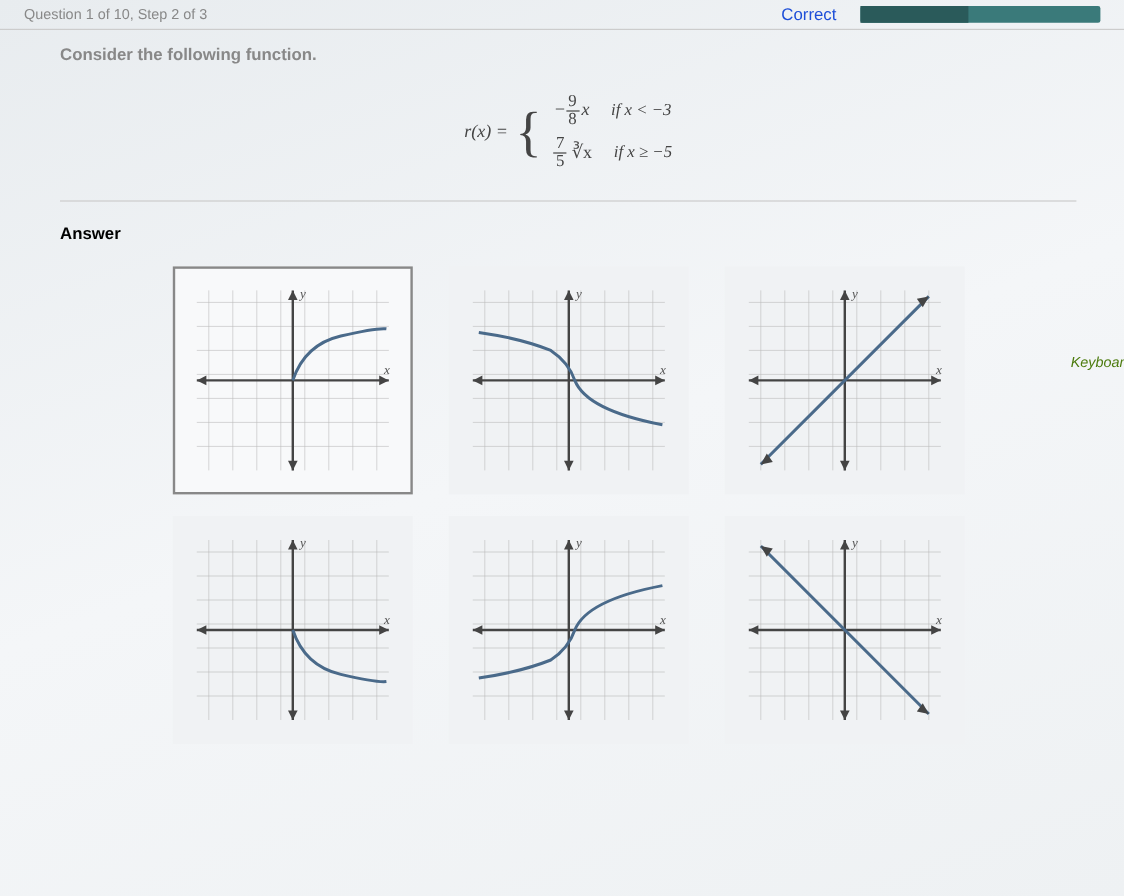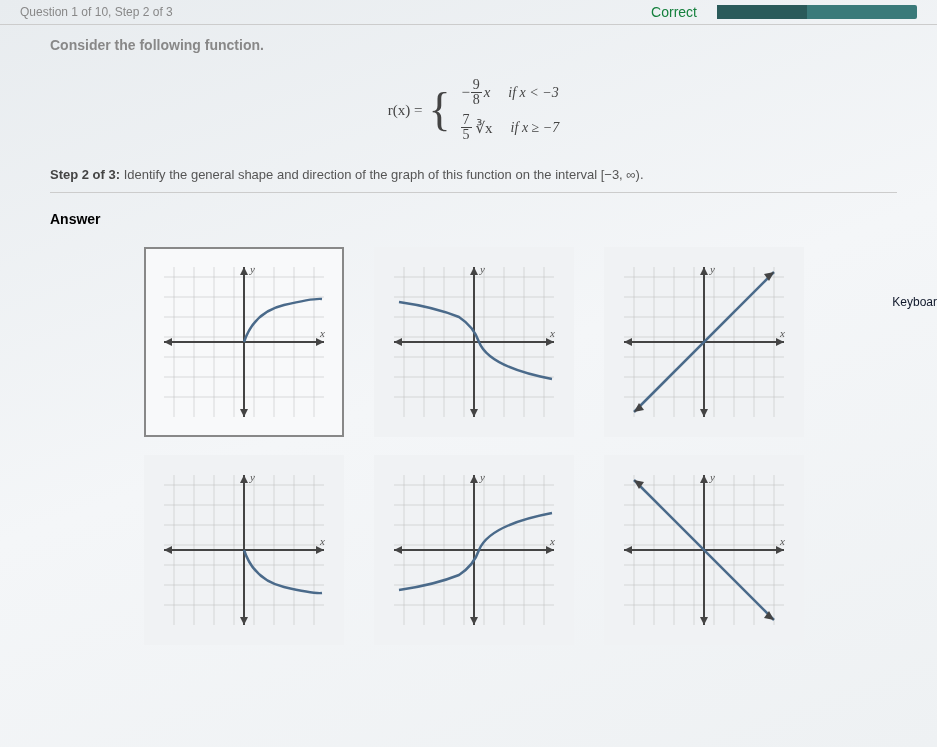--- a/index.html
+++ b/index.html
@@ -16,21 +16,21 @@
       display: flex;
       align-items: center;
       padding: 4px 20px;
       border-bottom: 1px solid #ccc;
       font-size: 12px;
       color: #888;
       gap: 20px;
     }
     .header-left { flex: 1; font-weight: 500; }
     .correct-label {
-      color: #15803d;
+      color: #1d4ed8;
       font-size: 14px;
     }
     .progress-bar {
       width: 200px;
       height: 14px;
       background: #3a7a7a;
       border-radius: 2px;
       position: relative;
     }
     .progress-fill {
@@ -98,24 +98,25 @@
     .divider { border-bottom: 1px solid #ccc; margin-bottom: 18px; }
     .answer-row {
       display: flex;
       justify-content: space-between;
       align-items: center;
       margin-bottom: 12px;
     }
     .answer-label { font-size: 14px; font-weight: bold; color: #000000; }
     .keyboard-hint {
       font-size: 12px;
-      color: #0f172a;
+      color: #4d7c0f;
       position: absolute;
       right: 0;
       top: 295px;
+      font-style: italic;
     }
     .graphs-grid {
       display: grid;
       grid-template-columns: repeat(3, 200px);
       grid-template-rows: repeat(2, 190px);
       gap: 18px 30px;
       justify-content: center;
       margin-top: 20px;
     }
     .graph-option {
@@ -154,21 +155,21 @@
   <span class="correct-label">Correct</span>
   <div class="progress-bar">
     <div class="progress-fill"></div>
   </div>
 </div>
 
 <div class="content">
   <div class="consider">Consider the following function.</div>
 
   <div class="function-block">
-    <span style="font-family:'Times New Roman',serif;">r(x) =</span>
+    <span style="font-family:'Times New Roman',serif;font-style:italic;">r(x) =</span>
     <span class="brace">{</span>
     <div class="pieces">
       <div class="piece-row">
         <span style="display:flex;align-items:center;">
           <span>−</span>
           <span class="frac">
             <span class="num">9</span>
             <span class="den">8</span>
           </span>
           <span class="italic-x">x</span>
@@ -176,29 +177,25 @@
         <span class="cond">if x &lt; −3</span>
       </div>
       <div class="piece-row">
         <span style="display:flex;align-items:center;">
           <span class="frac">
             <span class="num">7</span>
             <span class="den">5</span>
           </span>
           <span class="italic-x" style="font-style:normal;margin-left:4px;">∛x</span>
         </span>
-        <span class="cond">if x ≥ −7</span>
+        <span class="cond">if x ≥ −5</span>
       </div>
     </div>
   </div>
 
-  <div class="step-text">
-    <span class="bold">Step 2 of 3:</span>
-    <span>Identify the general shape and direction of the graph of this function on the interval [−3, ∞).</span>
-  </div>
   <div class="divider"></div>
 
   <div class="answer-row">
     <span class="answer-label">Answer</span>
   </div>
   <span class="keyboard-hint">Keyboar</span>
 
   <div class="graphs-grid">
 
     <div class="graph-option selected">

